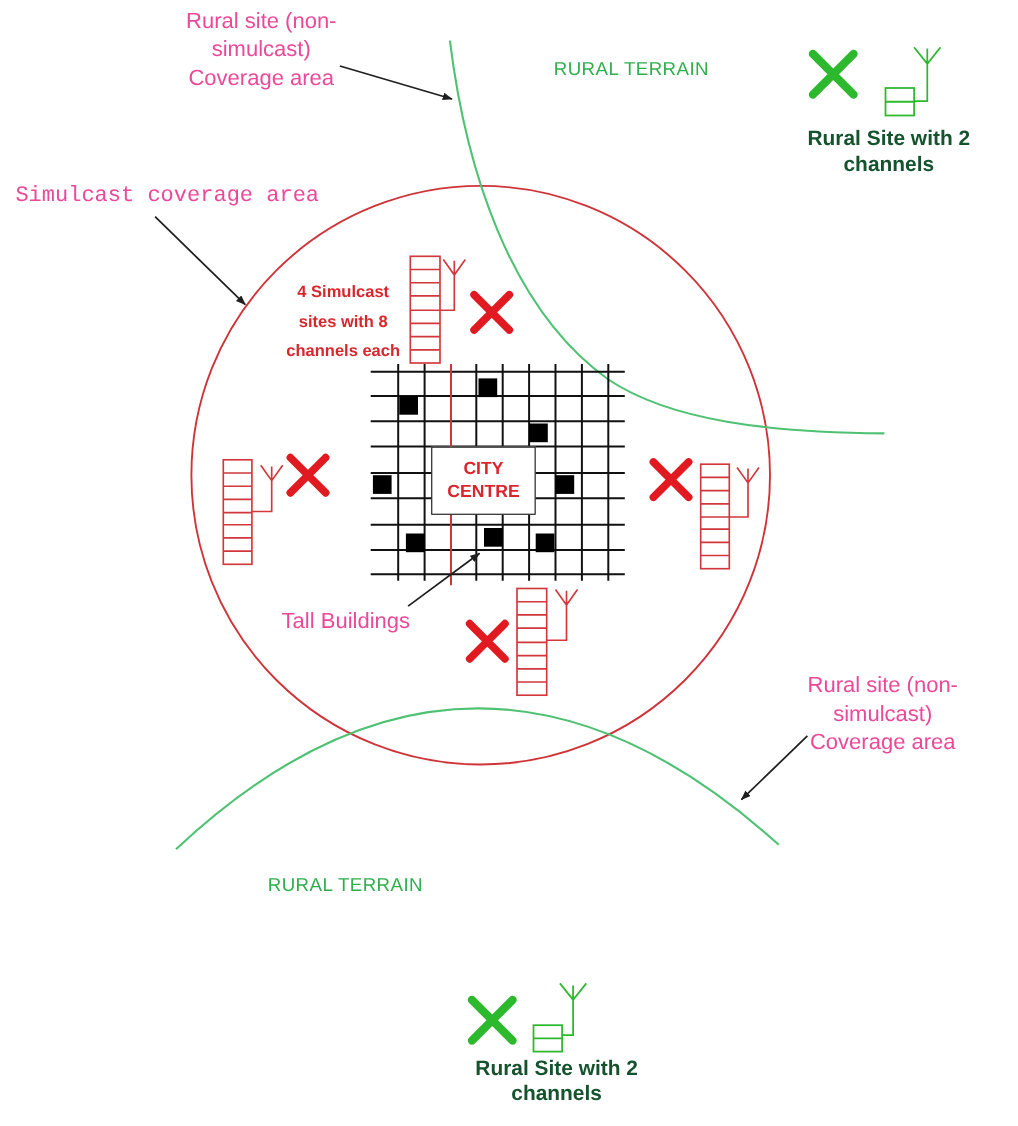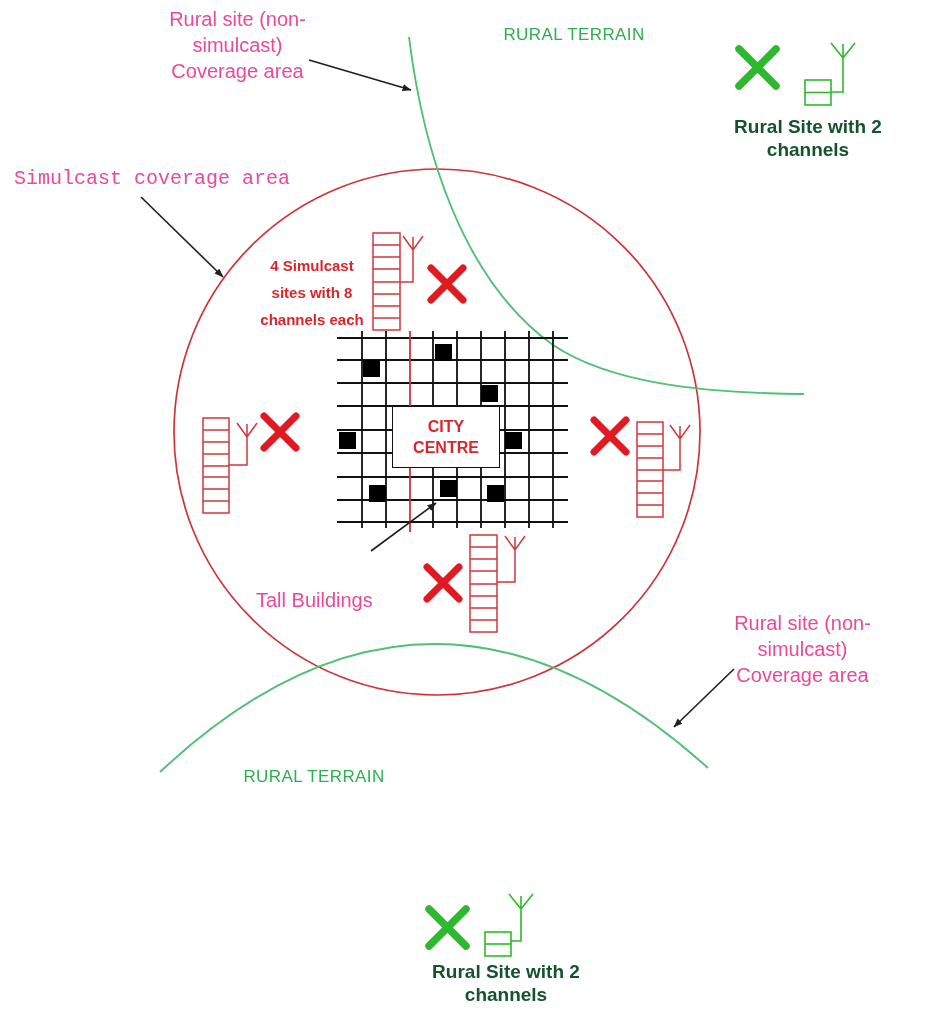--- a/index.html
+++ b/index.html
@@ -16,24 +16,24 @@
     white-space:pre-line;
     text-align:center;
     color:#ec4899;
     line-height:26px;
     font-size:20px;
   }
   .lbl.nowrap{white-space:nowrap;}
   .lbl.green{color:#2fae4d;}
   .lbl.green-bold{color:#14532d;font-weight:bold;font-size:19px;line-height:23px;}
   .lbl.red-bold{color:#d9262c;font-weight:bold;font-size:15px;line-height:27px;}
-  .lbl.terrain{font-size:17px;letter-spacing:0.4px;}
+  .lbl.terrain{font-size:17px;letter-spacing:0.4px;margin-top:28px;}
   .city-box{
     position:absolute;
-    left:392px;top:406px;width:108px;height:62px;
+    left:392px;top:406px;width:95px;height:62px;
     background:#ffffff;
     border:1.6px solid #111111;
     display:flex;align-items:center;justify-content:center;
     color:#d9262c;font-weight:bold;font-size:16px;line-height:21px;
     text-align:center;white-space:pre-line;
     box-sizing:border-box;
   }
 </style>
 </head>
 <body>
@@ -132,21 +132,21 @@
 
   <div class="lbl nowrap" style="left:14px;top:166px;font-family:Liberation Mono, monospace;">Simulcast coverage area</div>
 
   <div class="lbl red-bold" style="left:217px;top:252px;width:190px;">4 Simulcast
 sites with 8
 channels each</div>
 
   <div class="city-box">CITY
 CENTRE</div>
 
-  <div class="lbl nowrap" style="left:256px;top:552px;margin-top:35px;">Tall Buildings</div>
+  <div class="lbl nowrap" style="left:256px;top:552px;">Tall Buildings</div>
 
   <div class="lbl" style="left:705px;top:610px;width:195px;">Rural site (non-
 simulcast)
 Coverage area</div>
 
   <div class="lbl green terrain" style="left:234px;top:764px;width:160px;">RURAL TERRAIN</div>
 
   <div class="lbl green-bold" style="left:406px;top:960px;width:200px;">Rural Site with 2
 channels</div>
 

